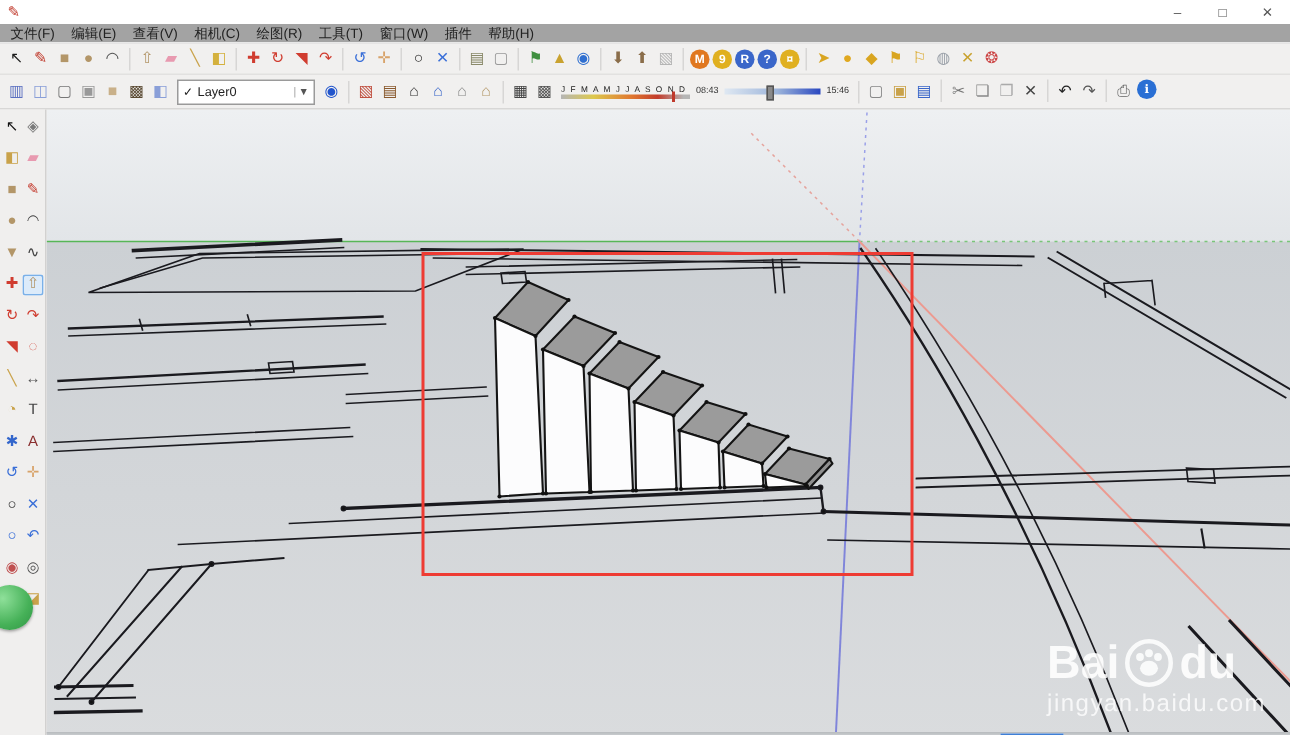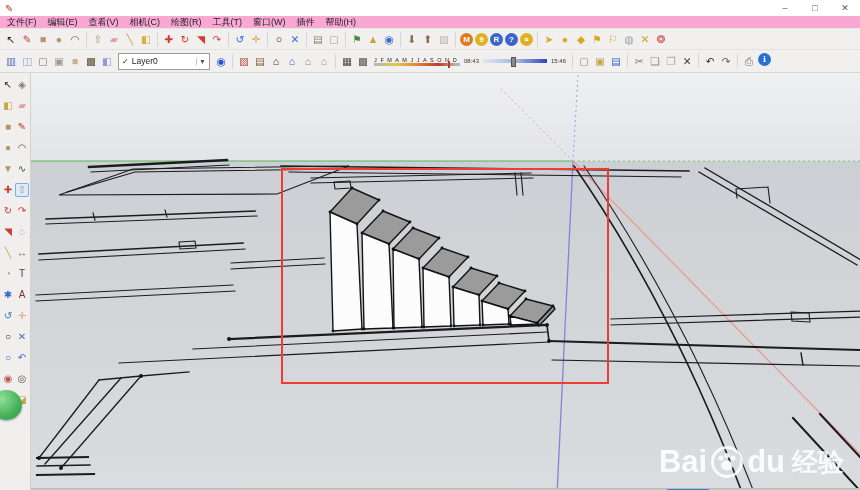--- a/index.html
+++ b/index.html
@@ -6,21 +6,21 @@
   .window{position:relative;width:860px;height:490px;background:#f0efee;
     font-family:"Liberation Sans","DejaVu Sans",sans-serif;overflow:hidden;
     -webkit-font-smoothing:antialiased;}
   
   .titlebar{height:16px;background:#ffffff;display:flex;align-items:center;
     padding:0 0 0 5px;font-size:9px;color:#333;}
   .app-ico{width:11px;height:11px;margin-right:4px;font-size:10px;line-height:11px;color:#c0392b;}
   .winctrl{margin-left:auto;display:flex;align-items:center;gap:0;}
   .winctrl span{width:30px;text-align:center;color:#555;font-size:9px;cursor:default;}
   
-  .menubar{height:12px;background:#f9a8d4;display:flex;align-items:center;gap:11px;
+  .menubar{height:12px;background:#a3a3a3;display:flex;align-items:center;gap:11px;
     padding:0 7px;font-size:9px;color:#222;border-bottom:1px solid #e8e8e8;}
   .menubar span{cursor:default;white-space:nowrap;}
   
   .toolbar{display:flex;align-items:center;background:#f1f0ef;padding:0 3px;}
   .tb1{height:20px;border-bottom:1px solid #e2e1e0;}
   .tb2{height:22px;border-bottom:1px solid #d8d7d6;}
   .tbico{width:16px;height:16px;font-size:10.5px;line-height:16px;text-align:center;
     border-radius:2px;flex:0 0 auto;cursor:default;}
   .tbico.round{border-radius:50%;font-size:8px;font-weight:bold;height:13px;width:13px;line-height:13px;margin:0 1px;}
   .sep{width:1px;height:15px;background:#d7d6d5;margin:0 3px;flex:0 0 auto;}
@@ -374,22 +374,22 @@
         <div class="wm-logo">
           <span>Bai</span>
           <svg width="34" height="34" viewBox="0 0 34 34">
             <circle cx="17" cy="17" r="14.5" fill="none" stroke="rgba(255,255,255,.85)" stroke-width="3"></circle>
             <circle cx="11" cy="13" r="2.6" fill="rgba(255,255,255,.85)"></circle>
             <circle cx="17" cy="10.5" r="2.6" fill="rgba(255,255,255,.85)"></circle>
             <circle cx="23" cy="13" r="2.6" fill="rgba(255,255,255,.85)"></circle>
             <ellipse cx="17" cy="20.5" rx="6" ry="5" fill="rgba(255,255,255,.85)"></ellipse>
           </svg>
           <span>du</span>
-          <span class="wm-suffix">经验</span>
         </div>
+        <div class="wm-url">jingyan.baidu.com</div>
       </div>
 
       <div class="statusbar">
         <span class="minisel"></span>
       </div>
     </div>
   </div>
 
   <div class="badge" style="position:absolute;left:-9px;top:390px;"></div>
 </div>

